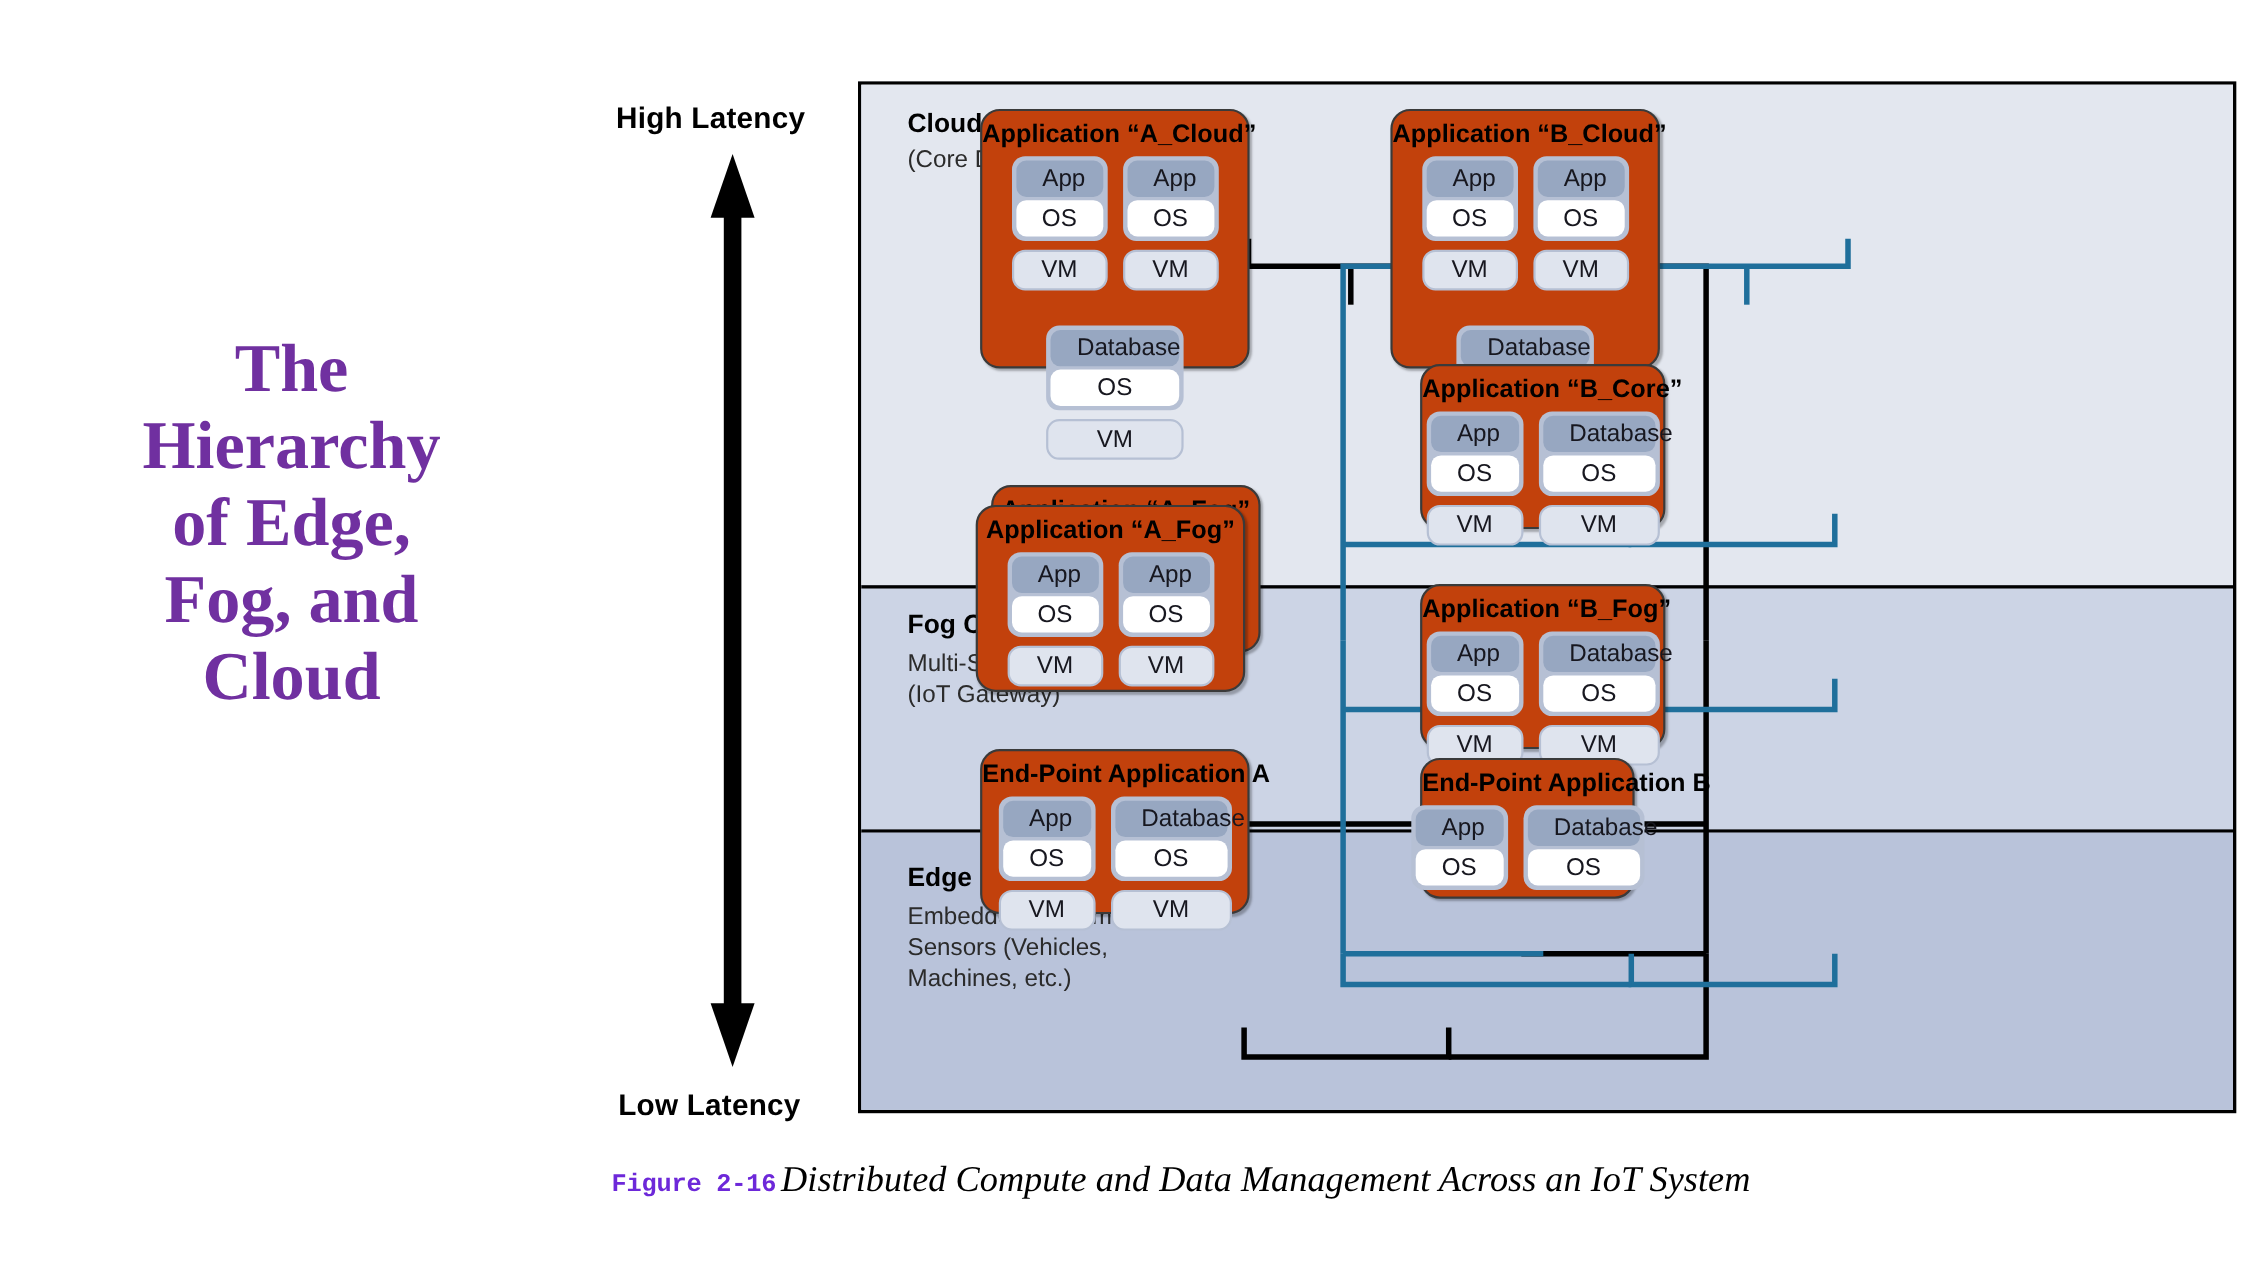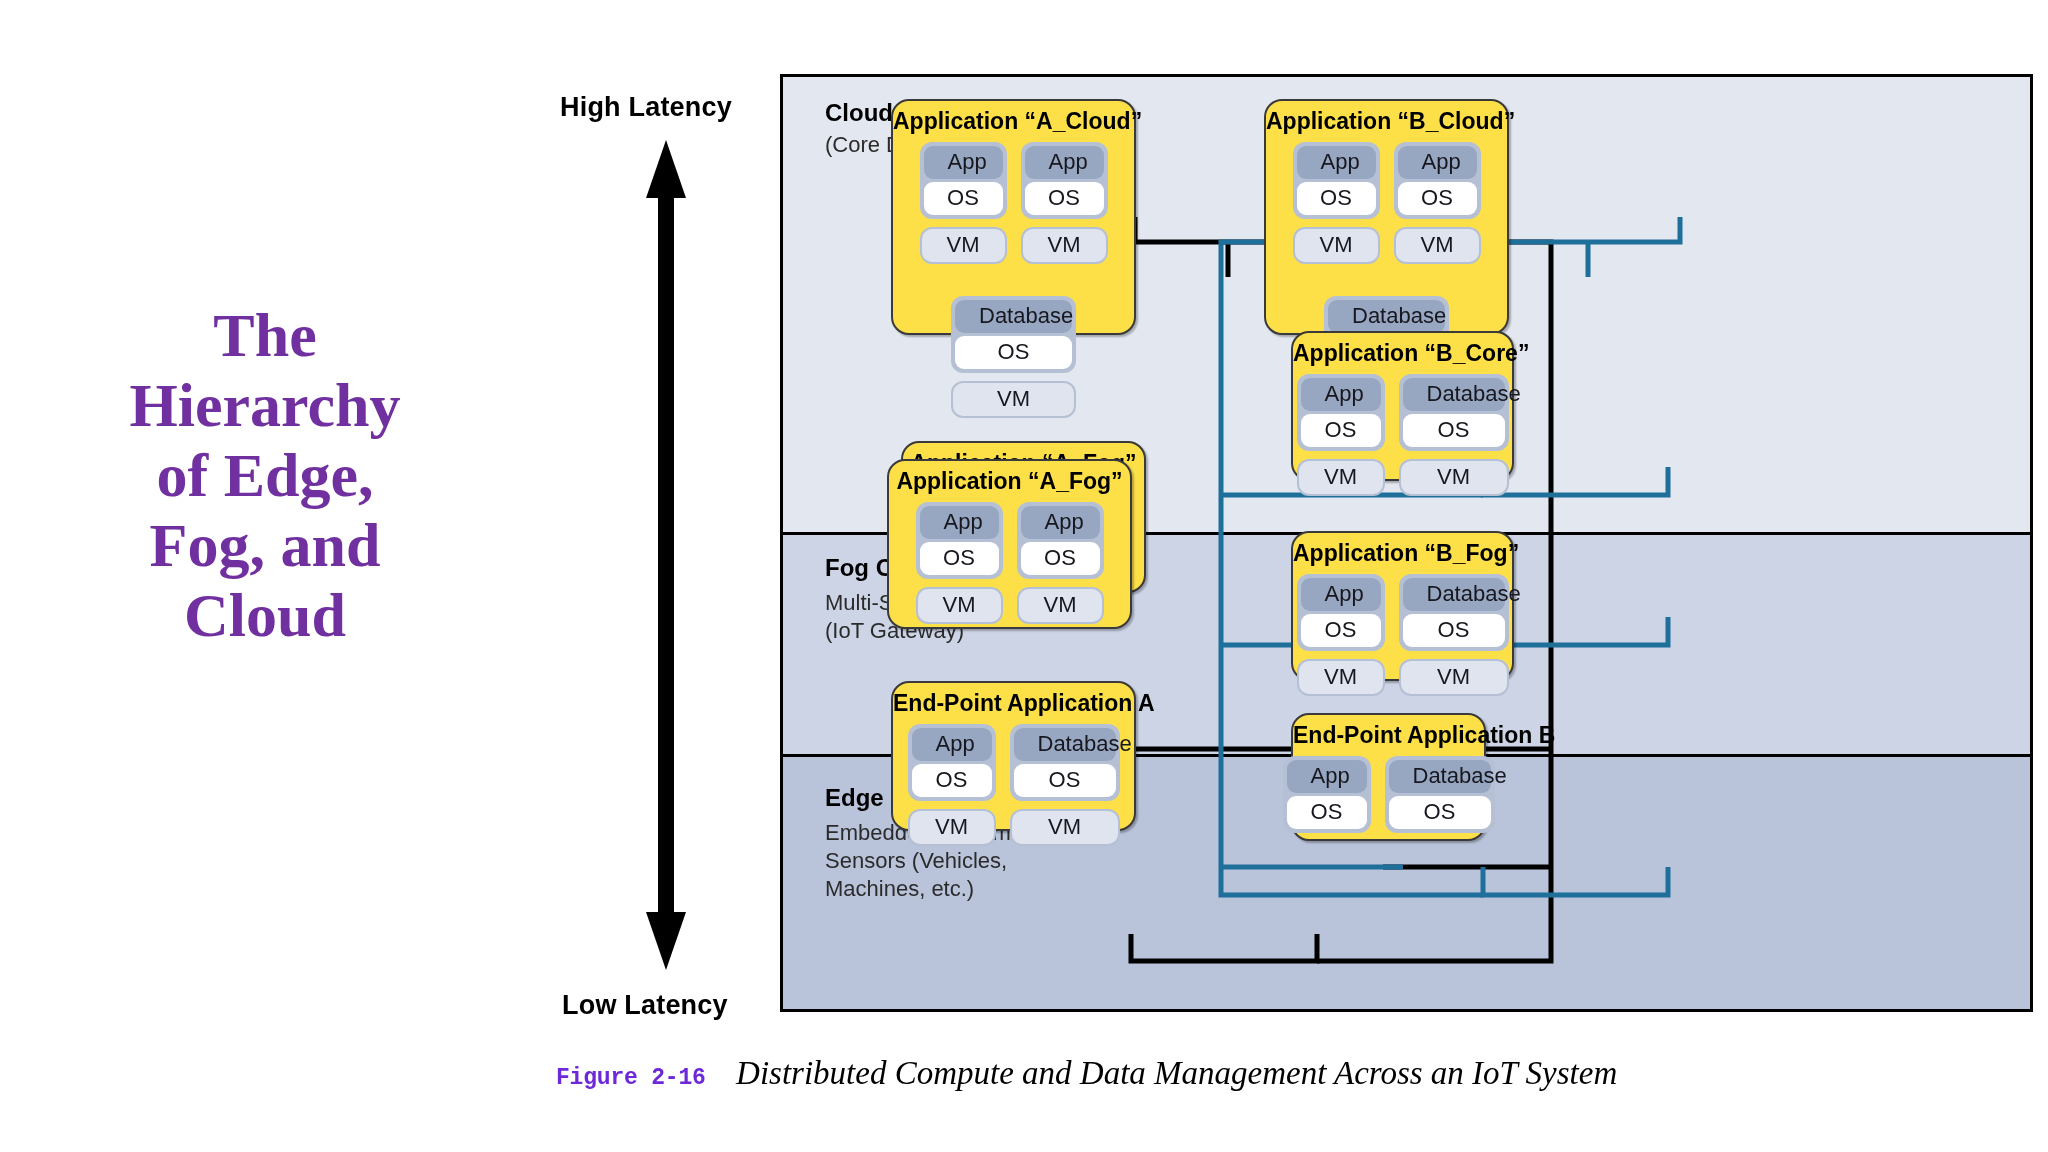--- a/index.html
+++ b/index.html
@@ -32,21 +32,21 @@
   .layer{position:absolute; left:0; width:100%; box-sizing:border-box;}
   #layer-cloud{top:0;     height:455px; background:#e3e7ef;}
   #layer-fog{  top:455px; height:225px; background:#ccd4e5; border-top:3px solid #000; border-bottom:3px solid #000;}
   #layer-edge{ top:680px; height:252px; background:#b9c3da;}
 
   .layer-name{position:absolute; font-weight:bold; font-size:24px; color:#000; white-space:nowrap;}
   .layer-sub {position:absolute; font-size:22px; color:#2b2b2b; line-height:1.28;}
 
   
   .app-box{
-    position:absolute; background:#fde047; border:2px solid #3a3a3a;
+    position:absolute; background:#c2410c; border:2px solid #3a3a3a;
     border-radius:18px; box-sizing:border-box;
     box-shadow:2px 2px 2px rgba(0,0,0,.28);
   }
   .app-title{
     text-align:center; font-weight:bold; font-size:23px; color:#000;
     margin-top:7px; white-space:nowrap;
   }
   .slots{display:flex; justify-content:center; gap:14px; margin-top:7px;}
   .slot{display:flex; flex-direction:column; align-items:stretch;}
 
@@ -69,21 +69,21 @@
     padding:3px 6px 4px; margin-top:8px; box-sizing:border-box;
   }
 
   
   svg.wires{position:absolute; left:0; top:0; overflow:visible; pointer-events:none;}
 
   
   #caption{position:absolute; left:556px; top:1055px; white-space:nowrap;}
   #caption .fig{font-weight:bold; font-size:23px; color:#6d28d9; letter-spacing:-.2px;font-family:Liberation Mono, monospace;}
   #caption .cap{font-family:"Liberation Serif", serif; font-style:italic;
-                font-size:33px; color:#000; margin-left:26px;}
+                font-size:33px; color:#000; }
 </style>
 </head>
 <body>
 
 <div id="deck-title">
   <div>The</div>
   <div>Hierarchy</div>
   <div>of Edge,</div>
   <div>Fog, and</div>
   <div>Cloud</div>
@@ -298,21 +298,21 @@
       <div class="slot" style="width:110px;">
         <div class="unit">
           <div class="top">Database</div>
           <div class="os">OS</div>
         </div>
         <div class="vm">VM</div>
       </div>
     </div>
   </div>
 
-  <div class="app-box" id="box-endpoint-b" style="left:508px; top:636px; width:195px; height:128px;">
+  <div class="app-box" id="box-endpoint-b" style="left:508px; top:612px; width:195px; height:128px;">
     <div class="app-title">End-Point Application B</div>
     <div class="slots">
       <div class="slot" style="width:88px;">
         <div class="unit">
           <div class="top">App</div>
           <div class="os">OS</div>
         </div>
       </div>
       <div class="slot" style="width:110px;">
         <div class="unit">

